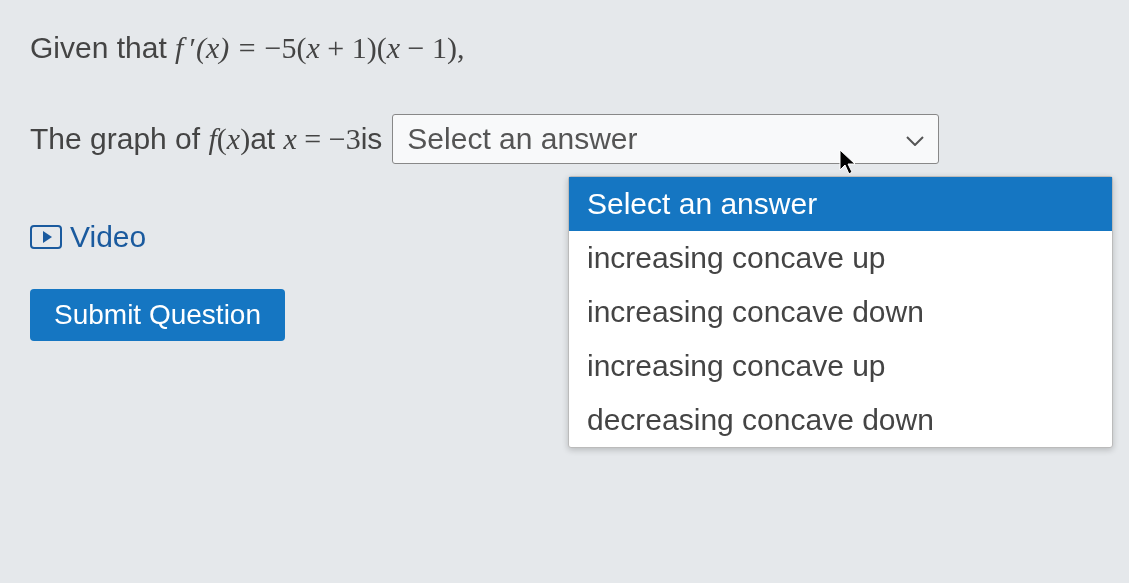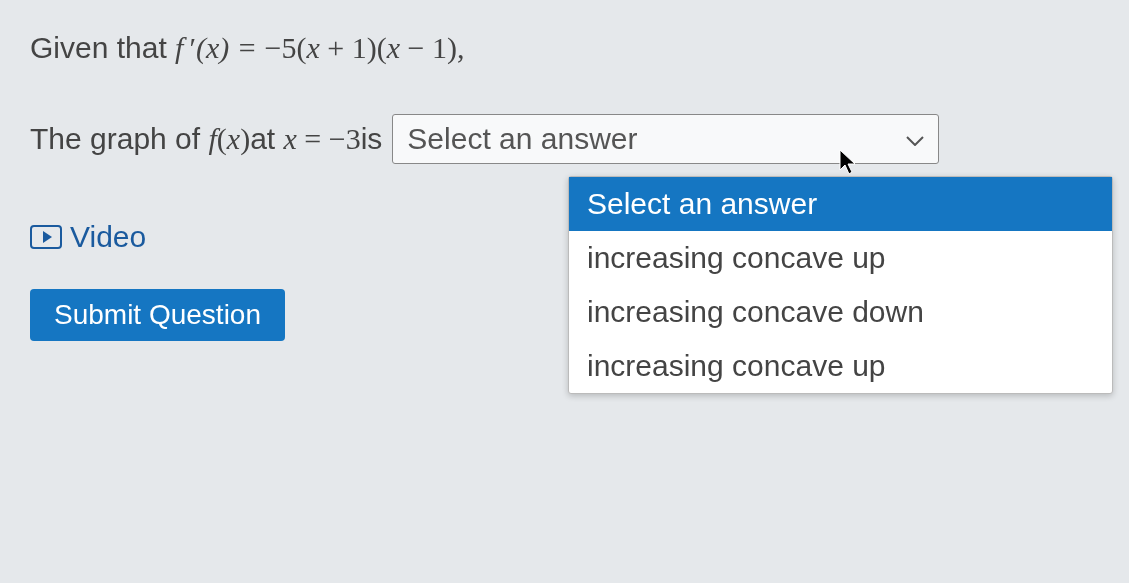--- a/index.html
+++ b/index.html
@@ -168,20 +168,21 @@
 <button class="submit-btn">
   <span>Submit Question</span>
 </button>
 
 
 <div class="dropdown">
   <div class="dropdown-option selected">Select an answer</div>
   <div class="dropdown-option">increasing concave up</div>
   <div class="dropdown-option">increasing concave down</div>
   <div class="dropdown-option">increasing concave up</div>
+  <div class="dropdown-option">decreasing concave down</div>
 </div>
 
 
 <div class="cursor">
   <svg width="20" height="28" viewBox="0 0 20 28">
     <path d="M2 2 L2 22 L7 17 L11 26 L14 24 L10 16 L17 16 Z" fill="#000" stroke="#fff" stroke-width="1"></path>
   </svg>
 </div>
 
 

